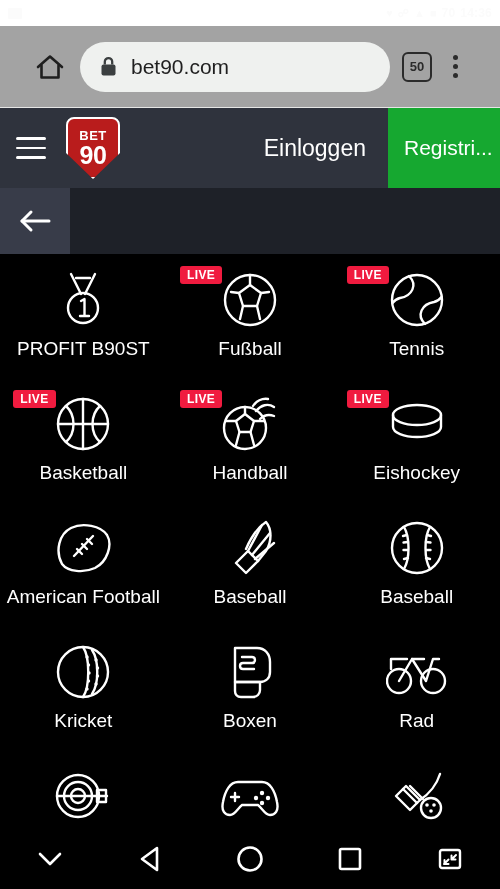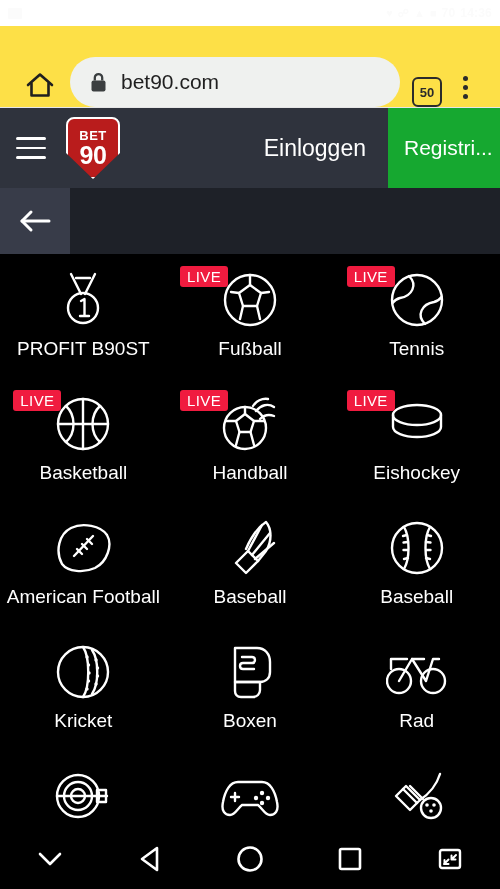--- a/index.html
+++ b/index.html
@@ -28,23 +28,23 @@
   }
   .sb-glyph{ color:#fbfbfb; font-size:11px; line-height:1; }
   .sb-block{
     width:14px;height:11px;background:#fbfbfb;border-radius:1px;opacity:.92;
   }
   .sb-clock{ font-size:12px; color:#fbfbfb; letter-spacing:.2px; }
 
   
   .browser-bar{
     height:82px; width:100%;
-    background:#fde047;
-    display:flex; align-items:flex-end;
-    padding:0 18px;
+    background:#a3a3a3;
+    display:flex; align-items:center;
+    padding:0 28px;
     border-bottom:1px solid #e6e6e6;
   }
   .home-btn{
     width:44px;height:44px;
     display:flex;align-items:center;justify-content:center;
     flex:0 0 auto;
   }
   .url-pill{
     flex:1 1 auto;
     height:50px;
@@ -158,21 +158,21 @@
   .cell-label{
     color:#ffffff;font-size:19px;
     margin-top:6px; text-align:center;
     white-space:nowrap;
   }
   .live-badge{
     position:absolute;
     left:-38px; top:-2px;
     background:#f01b3f;
     color:#ffffff;
-    font-size:15px; font-weight:normal;
+    font-size:12px; font-weight:bold;
     letter-spacing:.4px;
     padding:3px 7px 3px 7px;
     border-radius:3px;
     line-height:1;
   }
 
   
   .nav-bar{
     position:absolute; bottom:0; left:0;
     width:500px; height:60px;

